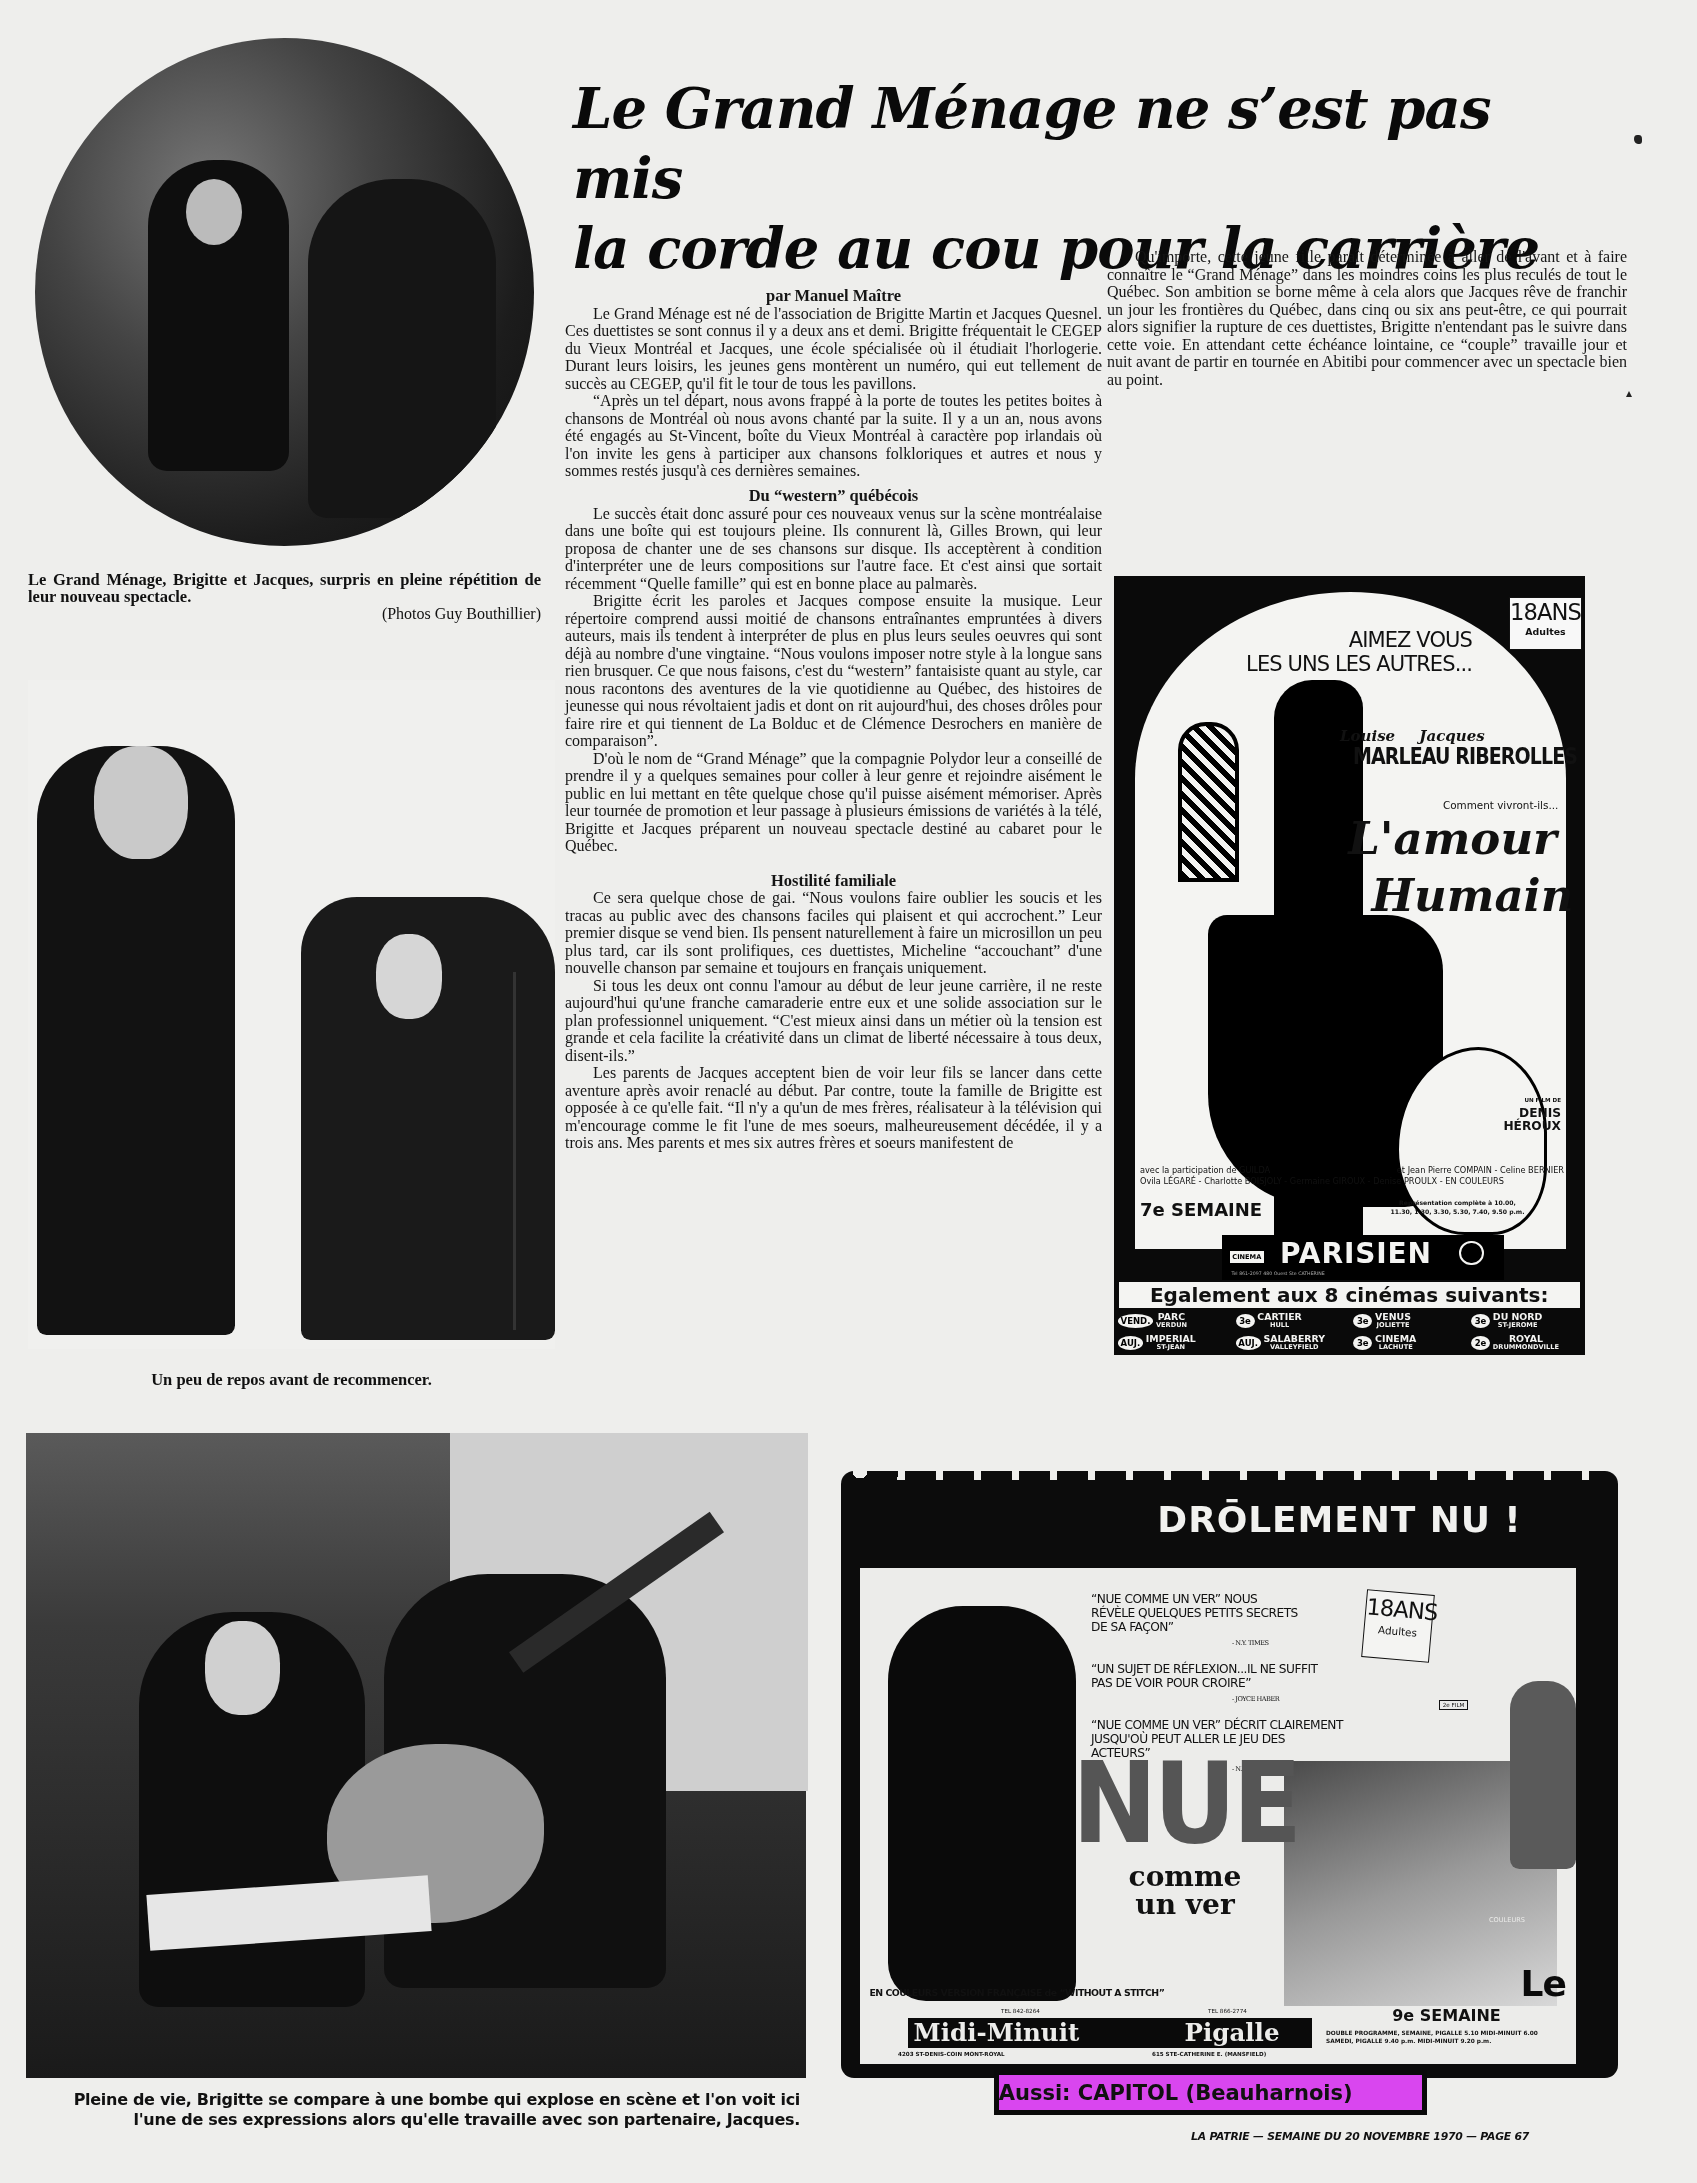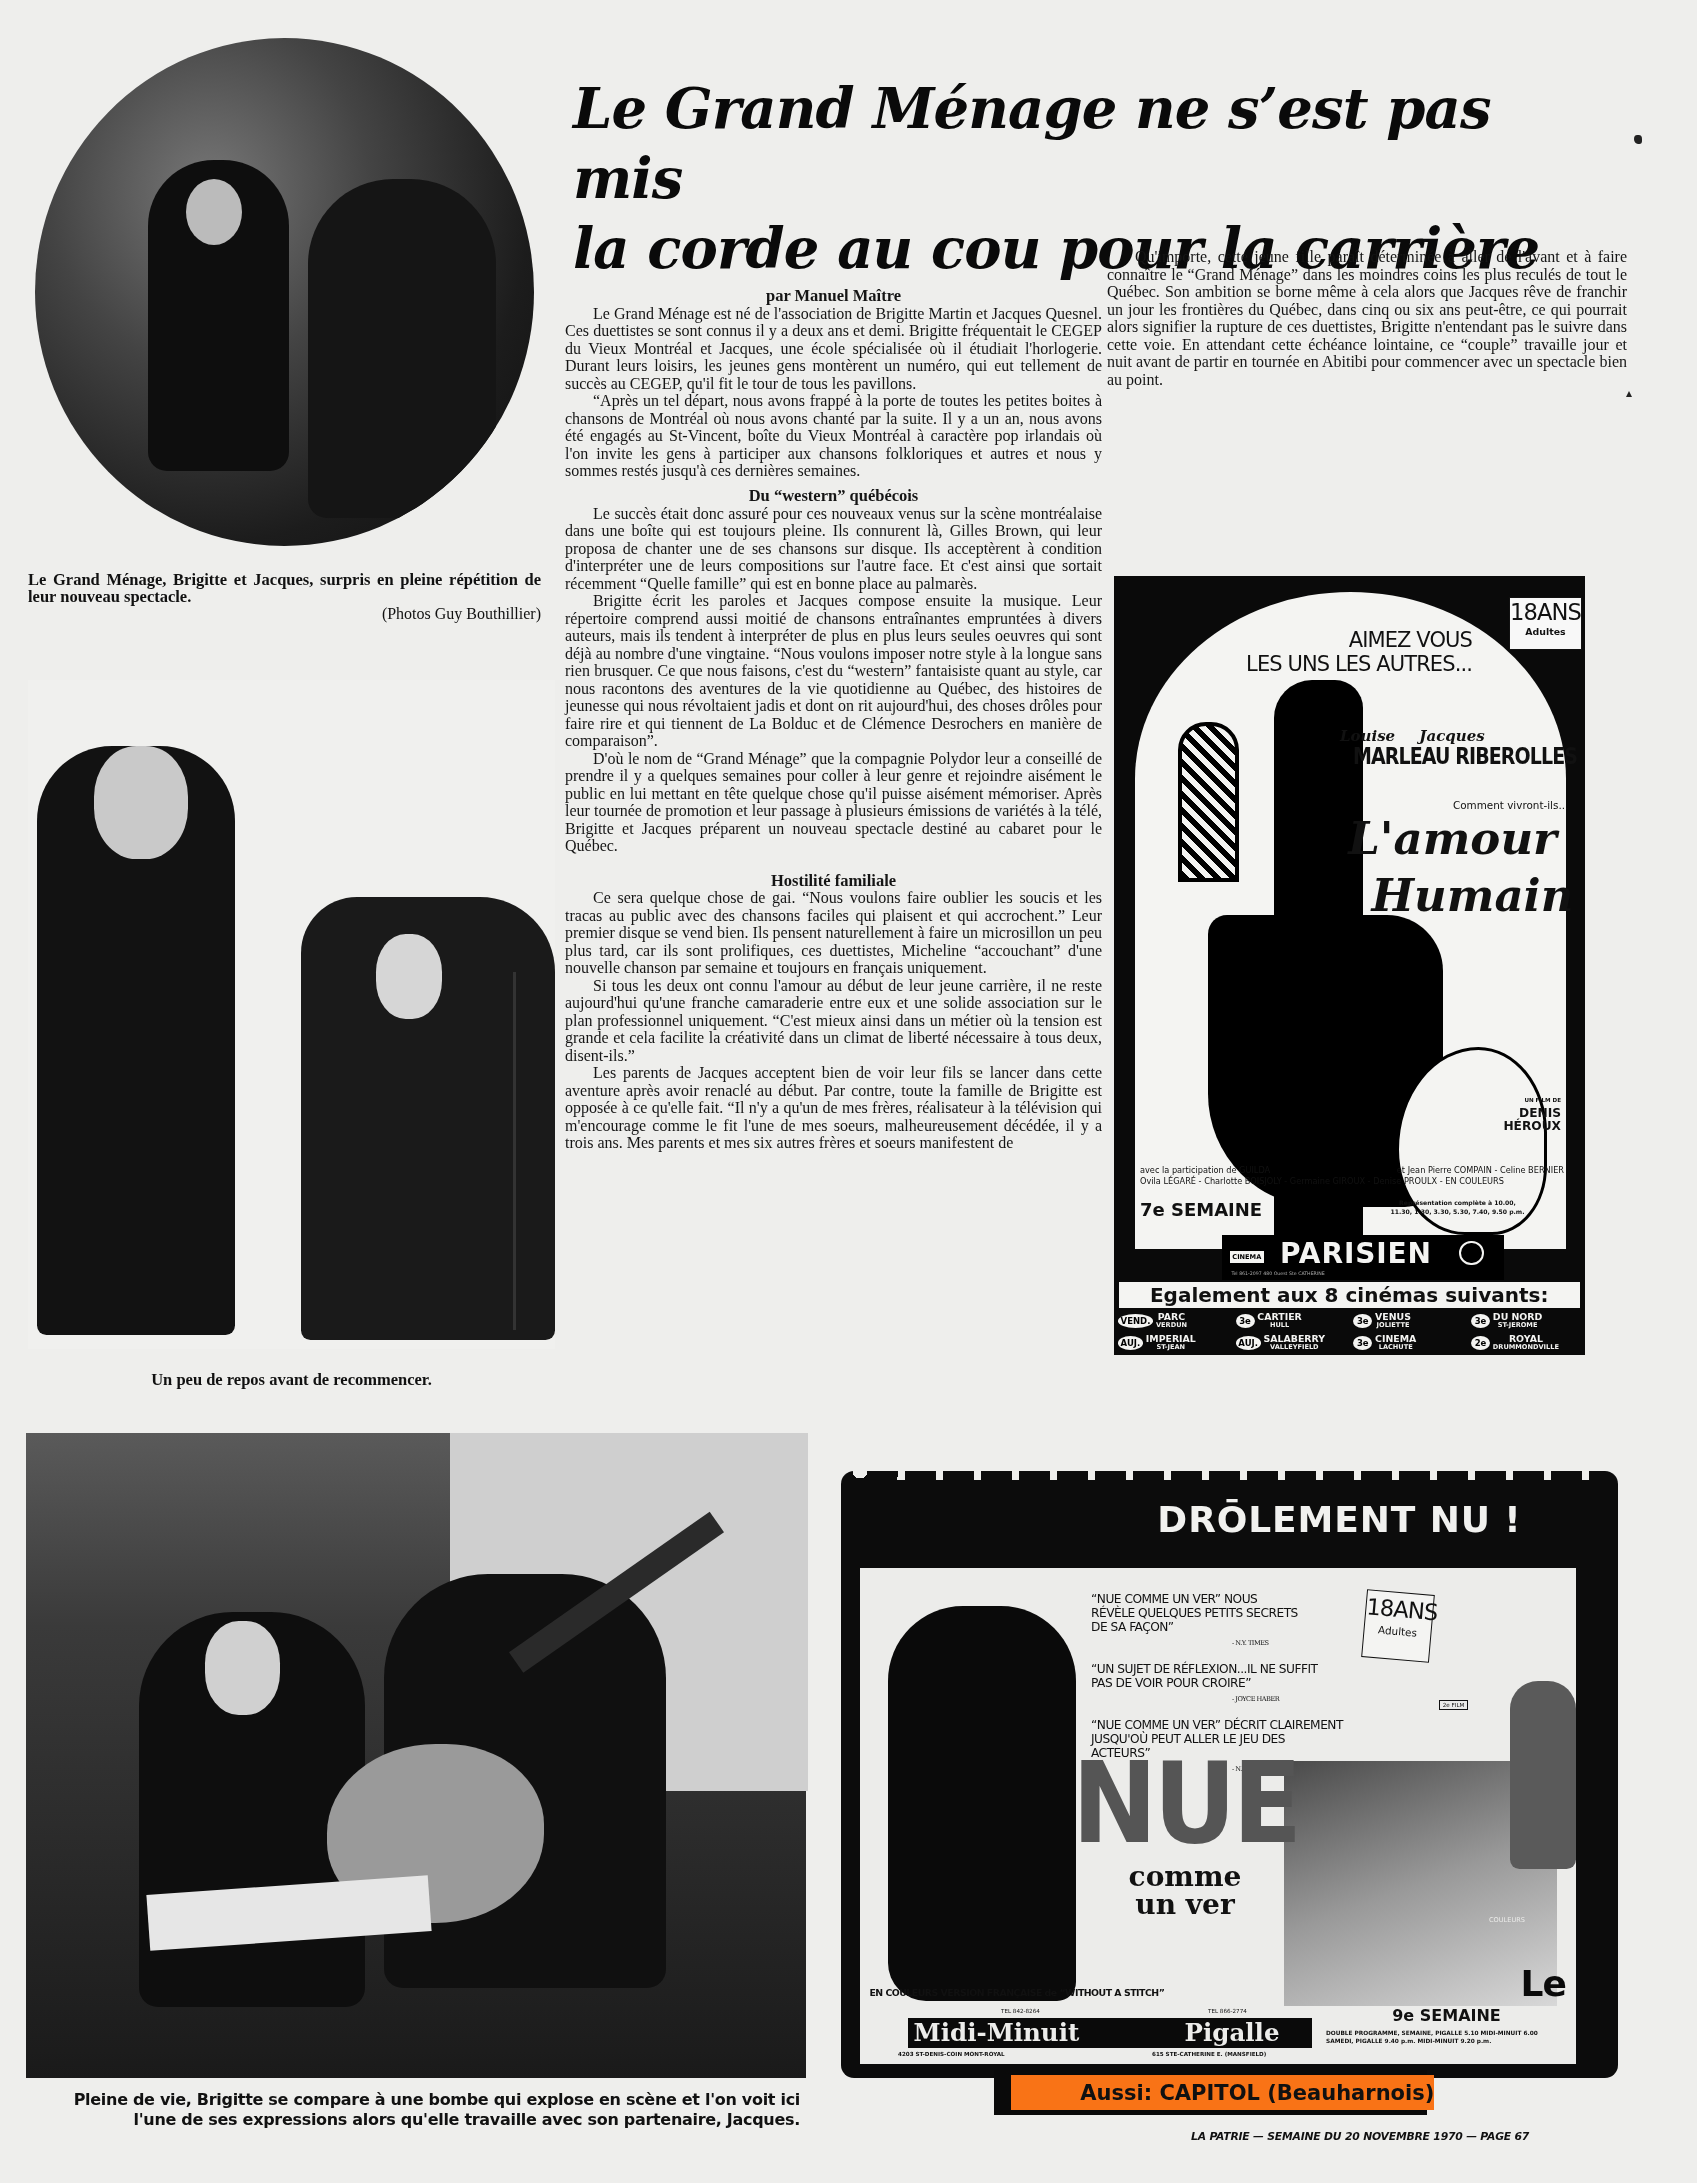--- a/index.html
+++ b/index.html
@@ -58,21 +58,21 @@
   .ad1 .aimez { position: absolute; left: 113px; top: 53px; width: 245px; text-align: right; font-family: "DejaVu Sans", sans-serif; font-size: 21px; line-height: 23.5px; letter-spacing: -0.9px; }
   .ad1 .badge { position: absolute; left: 421px; top: 21px; width: 73px; height: 53px; background: #f8f8f8; border: 1.9px solid #111; text-align: center; }
   .ad1 .badge .big { font-family: "DejaVu Sans", sans-serif; font-size: 22.6px; line-height: 28px; letter-spacing: -0.9px; }
   .ad1 .badge .small { font-family: "DejaVu Sans", sans-serif; font-size: 9.4px; font-weight: bold; }
   .ad1 .nun { position: absolute; left: 160px; top: 104px; width: 89px; height: 565px; background: #000; border-radius: 38px 28px 0 0; }
   .ad1 .window { position: absolute; left: 64px; top: 146px; width: 61px; height: 160px; background: repeating-linear-gradient(45deg, #000 0 5.6px, #f4f4f2 5.6px 11.3px); border-radius: 28px 28px 0 0; border: 4.7px solid #000; }
   .ad1 .cloak { position: absolute; left: 94px; top: 339px; width: 235px; height: 292px; background: #000; border-radius: 19px 56px 38px 113px; }
   .ad1 .woman { position: absolute; left: 282px; top: 471px; width: 151px; height: 188px; background: #f4f4f2; border: 3.8px solid #000; border-radius: 60% 50% 40% 50%; }
   .ad1 .names-first { position: absolute; left: 226px; top: 151px; width: 245px; font-family: "DejaVu Serif", serif; font-style: italic; font-weight: bold; font-size: 15px; word-spacing: 19px; }
   .ad1 .names-last { position: absolute; left: 226px; top: 169px; width: 250px; font-family: "DejaVu Sans", sans-serif; font-weight: bold; font-size: 19px; letter-spacing: -0.9px; text-align: center; transform: scaleY(1.2); }
-  .ad1 .comment { position: absolute; left: 339px; top: 223px; font-family: "DejaVu Sans", sans-serif; font-size: 10.4px; }
+  .ad1 .comment { position: absolute; left: 329px; top: 223px; font-family: "DejaVu Sans", sans-serif; font-size: 10.4px; }
   .ad1 .title1 { position: absolute; left: 221px; top: 238px; width: 235px; font-family: "DejaVu Serif", serif; font-style: italic; font-weight: bold; font-size: 45px; line-height: 49px; text-align: center; }
   .ad1 .title2 { position: absolute; left: 250px; top: 295px; width: 217px; font-family: "DejaVu Serif", serif; font-style: italic; font-weight: bold; font-size: 45px; line-height: 49px; text-align: center; }
   .ad1 .director { position: absolute; left: 348px; top: 518px; width: 99px; text-align: right; font-family: "DejaVu Sans", sans-serif; font-weight: bold; font-size: 12.2px; line-height: 13px; }
   .ad1 .director .tiny { font-size: 5.6px; }
   .ad1 .cast { position: absolute; left: 26px; top: 589px; width: 424px; font-family: "DejaVu Sans", sans-serif; font-size: 8.2px; line-height: 11.3px; }
   .ad1 .cast .r { float: right; }
   .ad1 .week { position: absolute; left: 26px; top: 623px; font-family: "DejaVu Sans", sans-serif; font-weight: bold; font-size: 18px; }
   .ad1 .times { position: absolute; left: 268px; top: 623px; width: 151px; text-align: center; font-family: "DejaVu Sans", sans-serif; font-weight: bold; font-size: 6.1px; line-height: 8.5px; }
   .ad1 .parisien { position: absolute; left: 108px; top: 659px; width: 282px; height: 45px; background: #000; color: #f4f4f2; }
   .ad1 .parisien .cin { position: absolute; left: 7.5px; top: 16px; background: #f4f4f2; color: #000; font-family: "DejaVu Sans", sans-serif; font-weight: bold; font-size: 6.6px; padding: 1.9px 2.8px; }
@@ -108,21 +108,21 @@
   .ad2 .bottom { position: absolute; left: 19px; top: 535px; width: 716px; height: 58px; background: #ececea; }
   .ad2 .theatre { position: absolute; top: 12.2px; height: 30px; background: #0a0a0a; color: #ececea; font-family: "DejaVu Serif", serif; font-weight: bold; font-size: 24.5px; line-height: 30px; padding: 0 5.6px; }
   .ad2 .th1 { left: 0; width: 250px; margin-left: 48px; }
   .ad2 .th2 { left: 292px; width: 160px; text-align: center; }
   .ad2 .tel { position: absolute; top: 1.9px; font-family: "DejaVu Sans", sans-serif; font-size: 5.6px; }
   .ad2 .addr { position: absolute; top: 45px; font-family: "DejaVu Sans", sans-serif; font-size: 5.6px; font-weight: bold; }
   .ad2 .week9 { position: absolute; left: 471px; top: 0; width: 231px; text-align: center; font-family: "DejaVu Sans", sans-serif; font-weight: bold; font-size: 16px; }
   .ad2 .sched { position: absolute; left: 466px; top: 22.6px; width: 240px; font-family: "DejaVu Sans", sans-serif; font-weight: bold; font-size: 5.8px; line-height: 8.5px; }
 
   .aussi-box { left: 994px; top: 2070px; width: 433px; height: 45px; background: #0a0a0a; padding: 4.7px; }
-  .aussi-inner { width: 100%; height: 100%; background: #f97316; text-align: right; font-family: "DejaVu Sans", sans-serif; font-weight: bold; font-size: 21px; line-height: 36px; color: #111; margin-left: 12px; }
+  .aussi-inner { width: 100%; height: 100%; background: #d946ef; text-align: left; font-family: "DejaVu Sans", sans-serif; font-weight: bold; font-size: 21px; line-height: 36px; color: #111; }
 
   .folio { left: 1191px; top: 2130px; font-family: "DejaVu Sans", sans-serif; font-weight: bold; font-style: italic; font-size: 10.8px; color: #111; letter-spacing: -0.2px; }
 </style>
 </head>
 <body>
 
 <div class="abs headline">
   <div>Le Grand Ménage ne s’est pas mis</div>
   <div>la corde au cou pour la carrière</div>
 </div>

